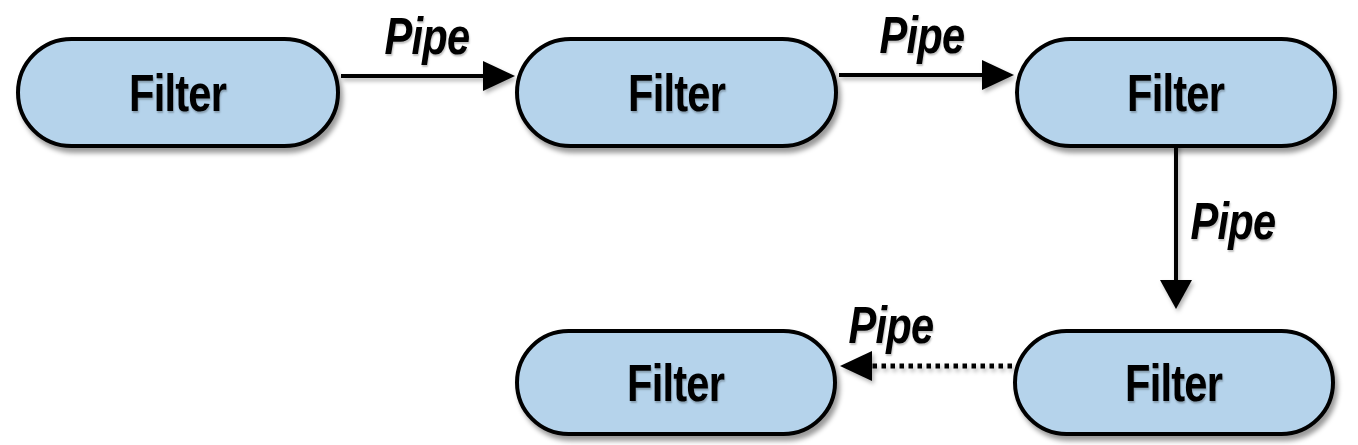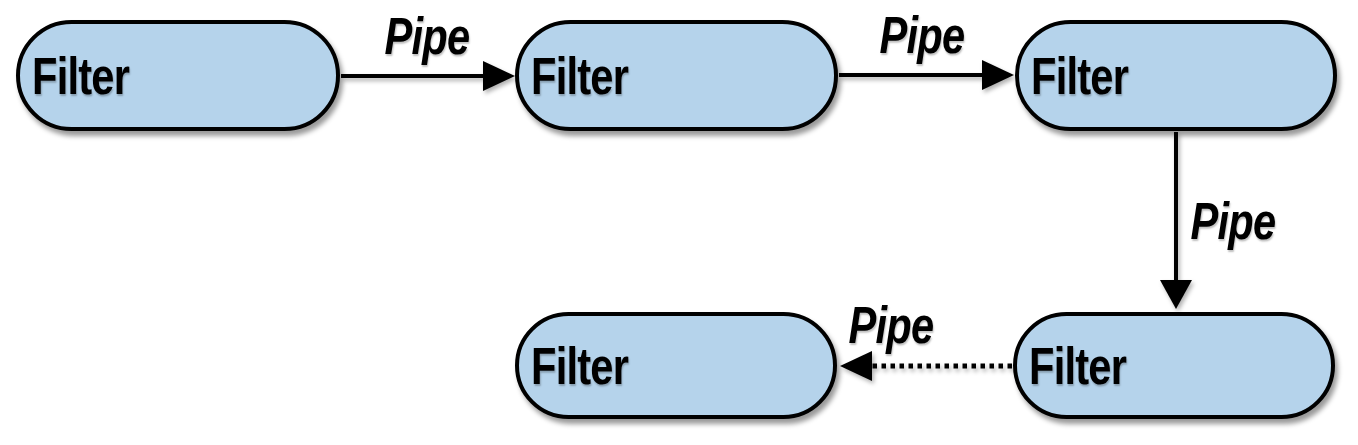--- a/index.html
+++ b/index.html
@@ -24,21 +24,21 @@
   .edges line{stroke:var(--edge-color);stroke-width:4;}
   .edges line.dotted{stroke-width:5;stroke-dasharray:4.5 4.5;}
   .edges polygon{fill:var(--edge-color);}
   .node{
     position:absolute;
     box-sizing:border-box;
     background:var(--node-fill);
     border:4px solid var(--node-border);
     border-radius:58px;
     box-shadow:3px 5px 5px rgba(0,0,0,0.40);
-    display:flex;align-items:center;
+    display:flex;align-items:center;justify-content:center;margin-top:17px;
   }
   .node-n1{left:16px; top:20px; width:324px;height:111px;}
   .node-n2{left:515px;top:20px; width:323px;height:111px;}
   .node-n3{left:1015px;top:20px;width:322px;height:111px;}
   .node-n4{left:515px;top:312px;width:322px;height:107px;}
   .node-n5{left:1013px;top:312px;width:322px;height:107px;}
   .txt{
     display:inline-block;
     font-weight:bold;
     font-size:52px;

